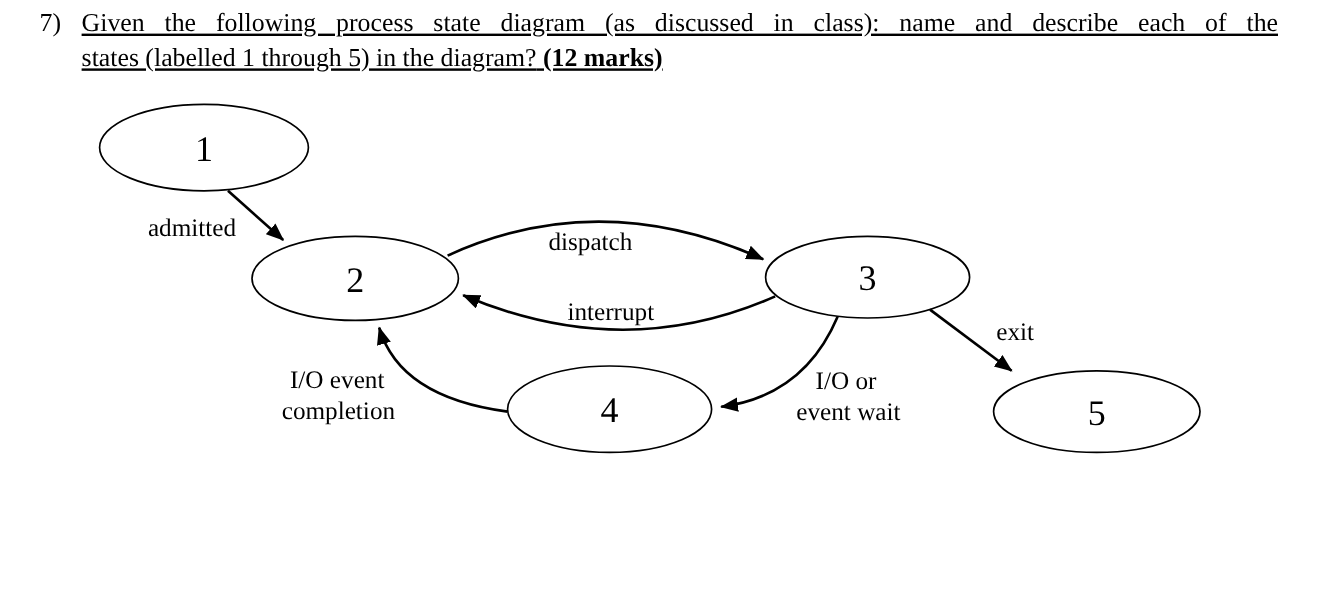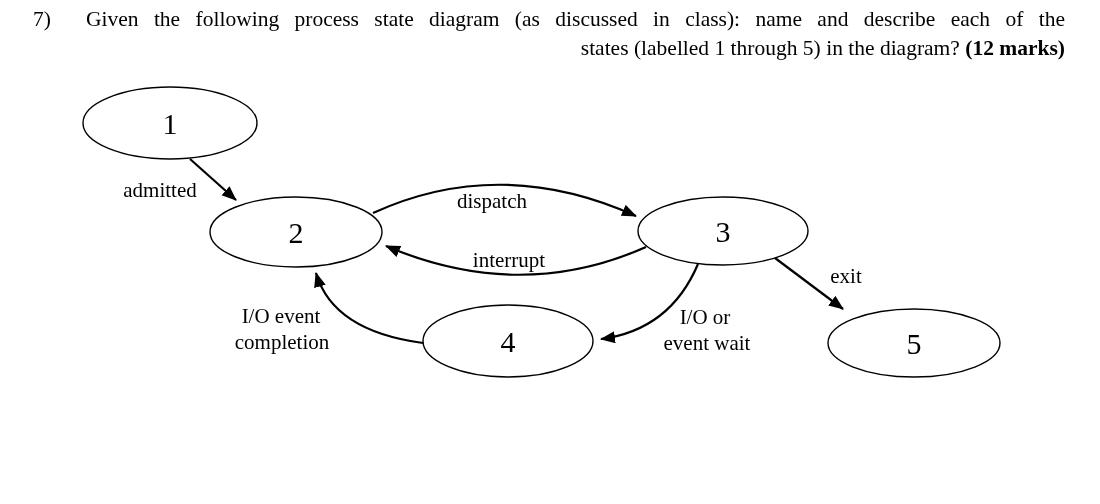--- a/index.html
+++ b/index.html
@@ -22,29 +22,30 @@
     width: 1032px;
     font-size: 21.5px;
     line-height: 28.5px;
   }
   .q-num {
     position: absolute;
     left: 0;
     top: 0;
   }
   .q-body {
-    margin-left: 53px;
+    margin-left: 35px;
+    text-decoration: underline;
   }
   .q-line1 {
     text-align: justify;
     text-align-last: justify;
     white-space: nowrap;
   }
   .q-line2 {
-    text-align: right;
+    text-align: left;
   }
   .bold {
     font-weight: bold;
   }
   svg.diagram {
     position: absolute;
     left: 0;
     top: 0;
   }
   svg.diagram text {

